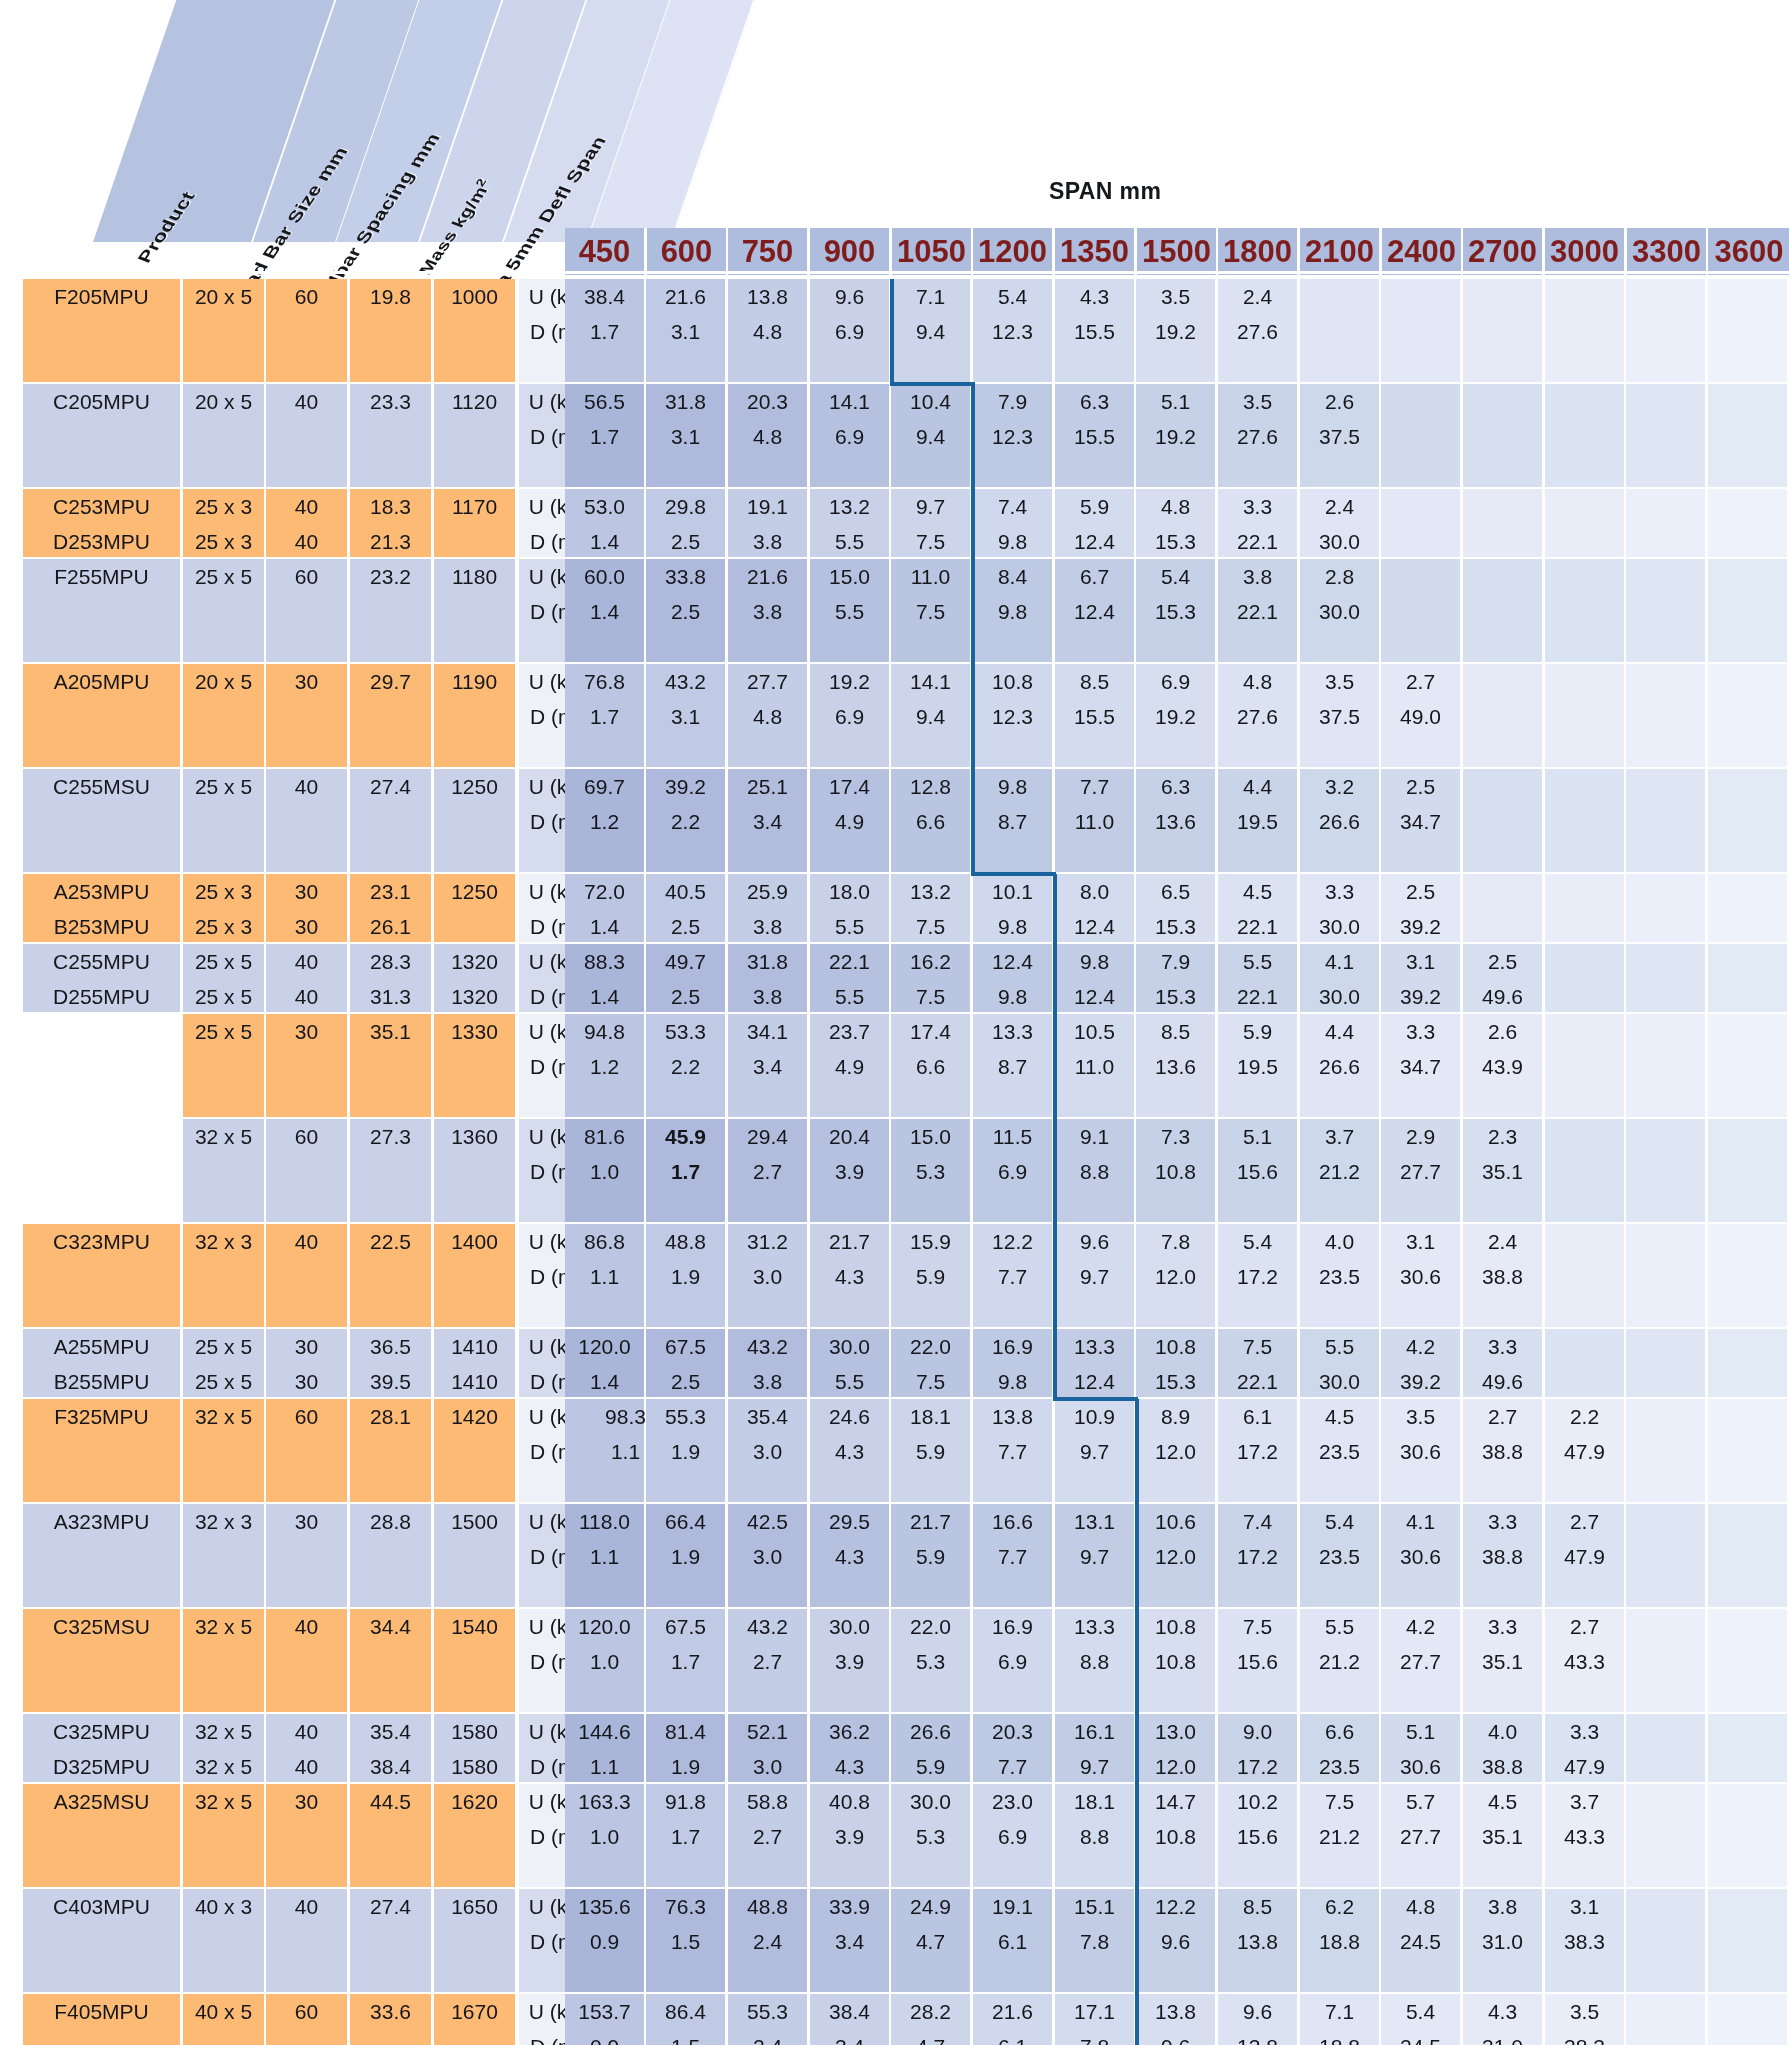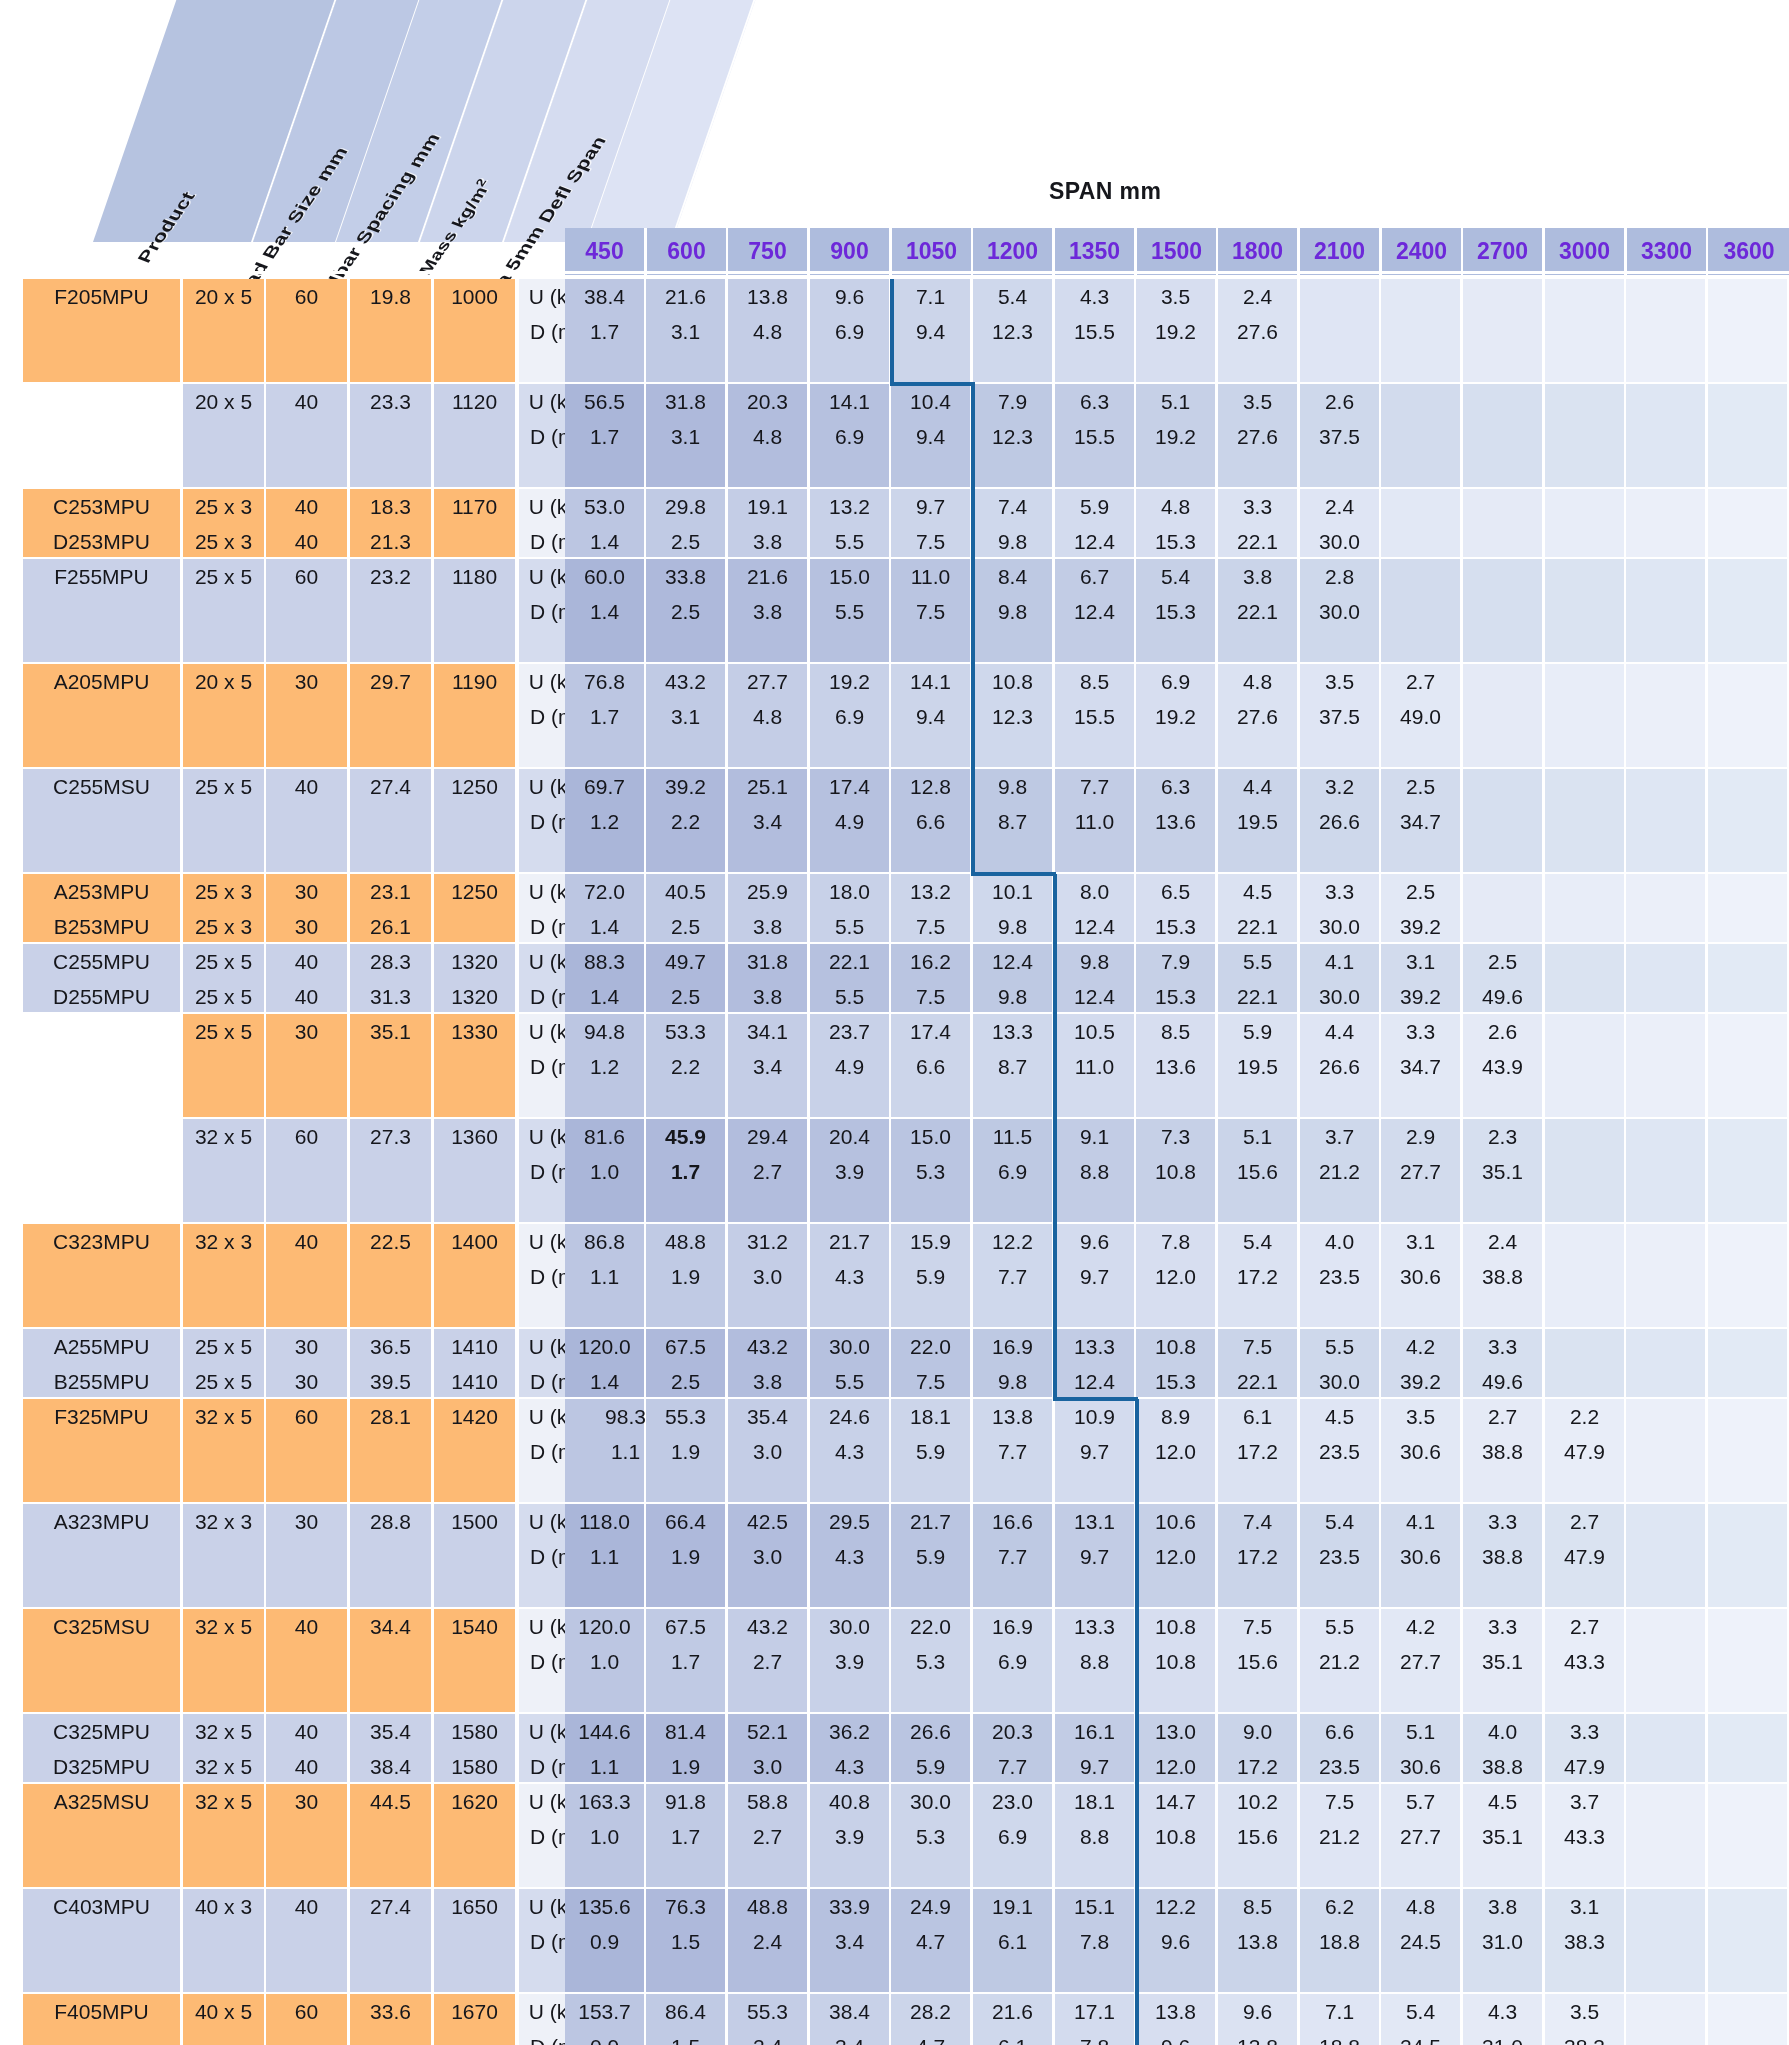--- a/index.html
+++ b/index.html
@@ -42,22 +42,22 @@
     position:absolute;top:178px;left:1049px;
     font-size:23px;font-weight:bold;color:#16171c;
     letter-spacing:0.4px;
   }
 
   
   #span-head{position:absolute;left:565px;top:228px;height:47px;}
   .span-cell{
     position:absolute;top:0;height:47px;
     background:#aebcdd;
-    color:#6d28d9;
-    font-weight:bold;font-size:23px;
+    color:#7f1d1d;
+    font-weight:bold;font-size:31px;
     display:flex;align-items:center;justify-content:center;
     box-sizing:border-box;
     border-right:3px solid #ffffff;
   }
   #span-head .span-cell:last-child{border-right:none;}
 
   
   #grid{position:absolute;left:0;top:279px;width:1790px;}
   .trow{position:relative;width:1790px;box-sizing:border-box;}
   .cell{
@@ -220,20 +220,24 @@
           <div class="ln"></div>
           <div class="ln"></div>
         </div>
         <div class="cell sp v" style="left: 1708px; width: 82px; background: rgb(238, 242, 250);">
           <div class="ln"></div>
           <div class="ln"></div>
         </div>
         <div class="rowsep"></div>
       </div>
       <div class="trow band-b" style="position: absolute; left: 0px; top: 105px; height: 105px;">
+        <div class="cell meta" style="left: 23px; width: 160px;">
+          <div class="ln">C205MPU</div>
+          <div class="ln"></div>
+        </div>
         <div class="cell meta" style="left: 183px; width: 84px;">
           <div class="ln">20 x 5</div>
           <div class="ln"></div>
         </div>
         <div class="cell meta" style="left: 266px; width: 84px;">
           <div class="ln">40</div>
           <div class="ln"></div>
         </div>
         <div class="cell meta" style="left: 350px; width: 84px;">
           <div class="ln">23.3</div>

